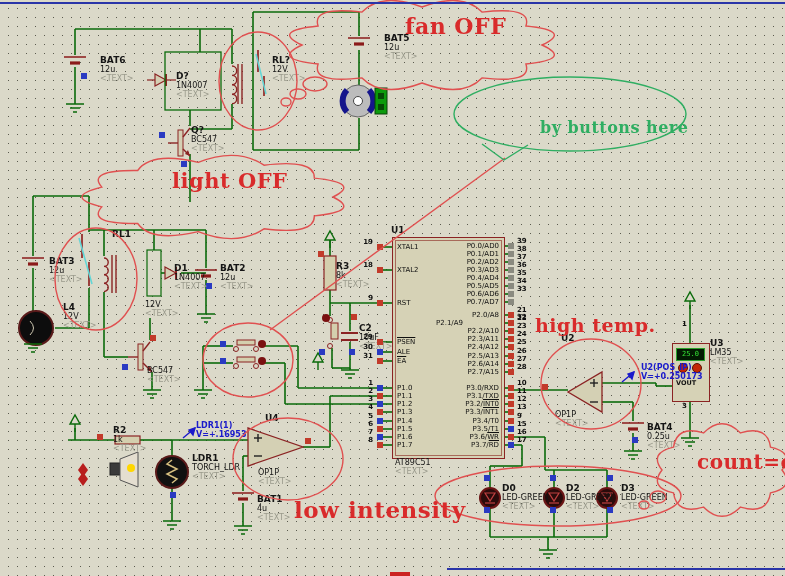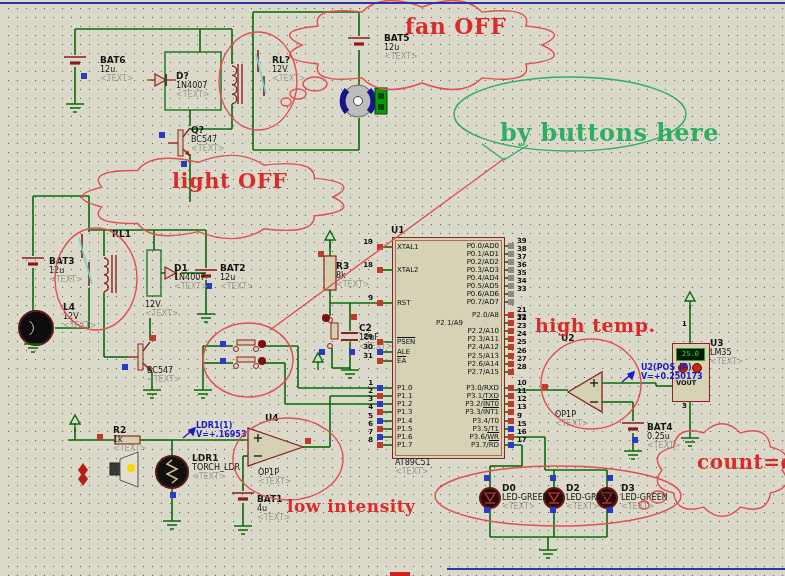--- a/index.html
+++ b/index.html
@@ -513,23 +513,23 @@
       <span>LDR1(1)</span>
       <span>V=+.16953</span>
     </div>
   <div class="probe" style="left:641px;top:363px;">
       <span>U2(POS_IP)</span>
       <span>V=+0.250173</span>
     </div>
 
   <div class="ann" style="left:405px;top:13px;font-size:22px;">fan OFF</div>
   <div class="ann" style="left:172px;top:168px;font-size:21px;">light OFF</div>
-  <div class="ann gann" style="left:500px;top:118px;font-size:24px;">by buttons here</div>
+  <div class="ann gann" style="left:540px;top:118px;font-size:16px;">by buttons here</div>
   <div class="ann" style="left:535px;top:314px;font-size:19px;">high temp.</div>
-  <div class="ann" style="left:287px;top:496px;font-size:17px;">low intensity</div>
+  <div class="ann" style="left:294px;top:496px;font-size:23px;">low intensity</div>
   <div class="ann" style="left:697px;top:450px;font-size:20px;">count=o.</div>
 
   <svg id="anno" width="785" height="576">
     <g stroke="#e05050" fill="none" stroke-width="1.4">
       <path d="M542.0 45.0 Q 573.1 59.3 525.9 64.0 Q 532.6 83.9 482.0 77.9 Q 462.5 98.2 422.0 83.0 Q 381.5 98.2 362.0 77.9 Q 311.4 83.9 318.1 64.0 Q 270.9 59.3 302.0 45.0 Q 270.9 30.8 318.1 26.0 Q 311.4 6.1 362.0 12.1 Q 381.5 -8.2 422.0 7.0 Q 462.5 -8.2 482.0 12.1 Q 532.6 6.1 525.9 26.0 Q 573.1 30.7 542.0 45.0 Z"></path>
       <path d="M333.0 197.0 Q 361.7 211.2 314.3 215.9 Q 315.1 235.1 264.0 228.8 Q 236.8 246.9 198.2 231.6 Q 151.5 242.8 137.7 223.5 Q 86.4 224.2 101.8 206.9 Q 62.2 197.0 101.8 187.1 Q 86.4 169.8 137.7 170.5 Q 151.5 151.2 198.2 162.4 Q 236.8 147.1 264.0 165.2 Q 315.1 158.9 314.3 178.1 Q 361.7 182.8 333.0 197.0 Z"></path>
       <path d="M782.0 470.0 Q 795.3 487.2 770.5 492.9 Q 767.3 515.0 740.5 507.1 Q 722.0 525.6 703.5 507.1 Q 676.7 515.0 673.5 492.9 Q 648.7 487.2 662.0 470.0 Q 648.7 452.8 673.5 447.1 Q 676.7 425.0 703.5 432.9 Q 722.0 414.4 740.5 432.9 Q 767.3 425.0 770.5 447.1 Q 795.3 452.8 782.0 470.0 Z"></path>
       <ellipse cx="315" cy="84" rx="12" ry="7"></ellipse>
         <ellipse cx="298" cy="94" rx="8" ry="5"></ellipse>
         <ellipse cx="286" cy="102" rx="5" ry="4"></ellipse>

